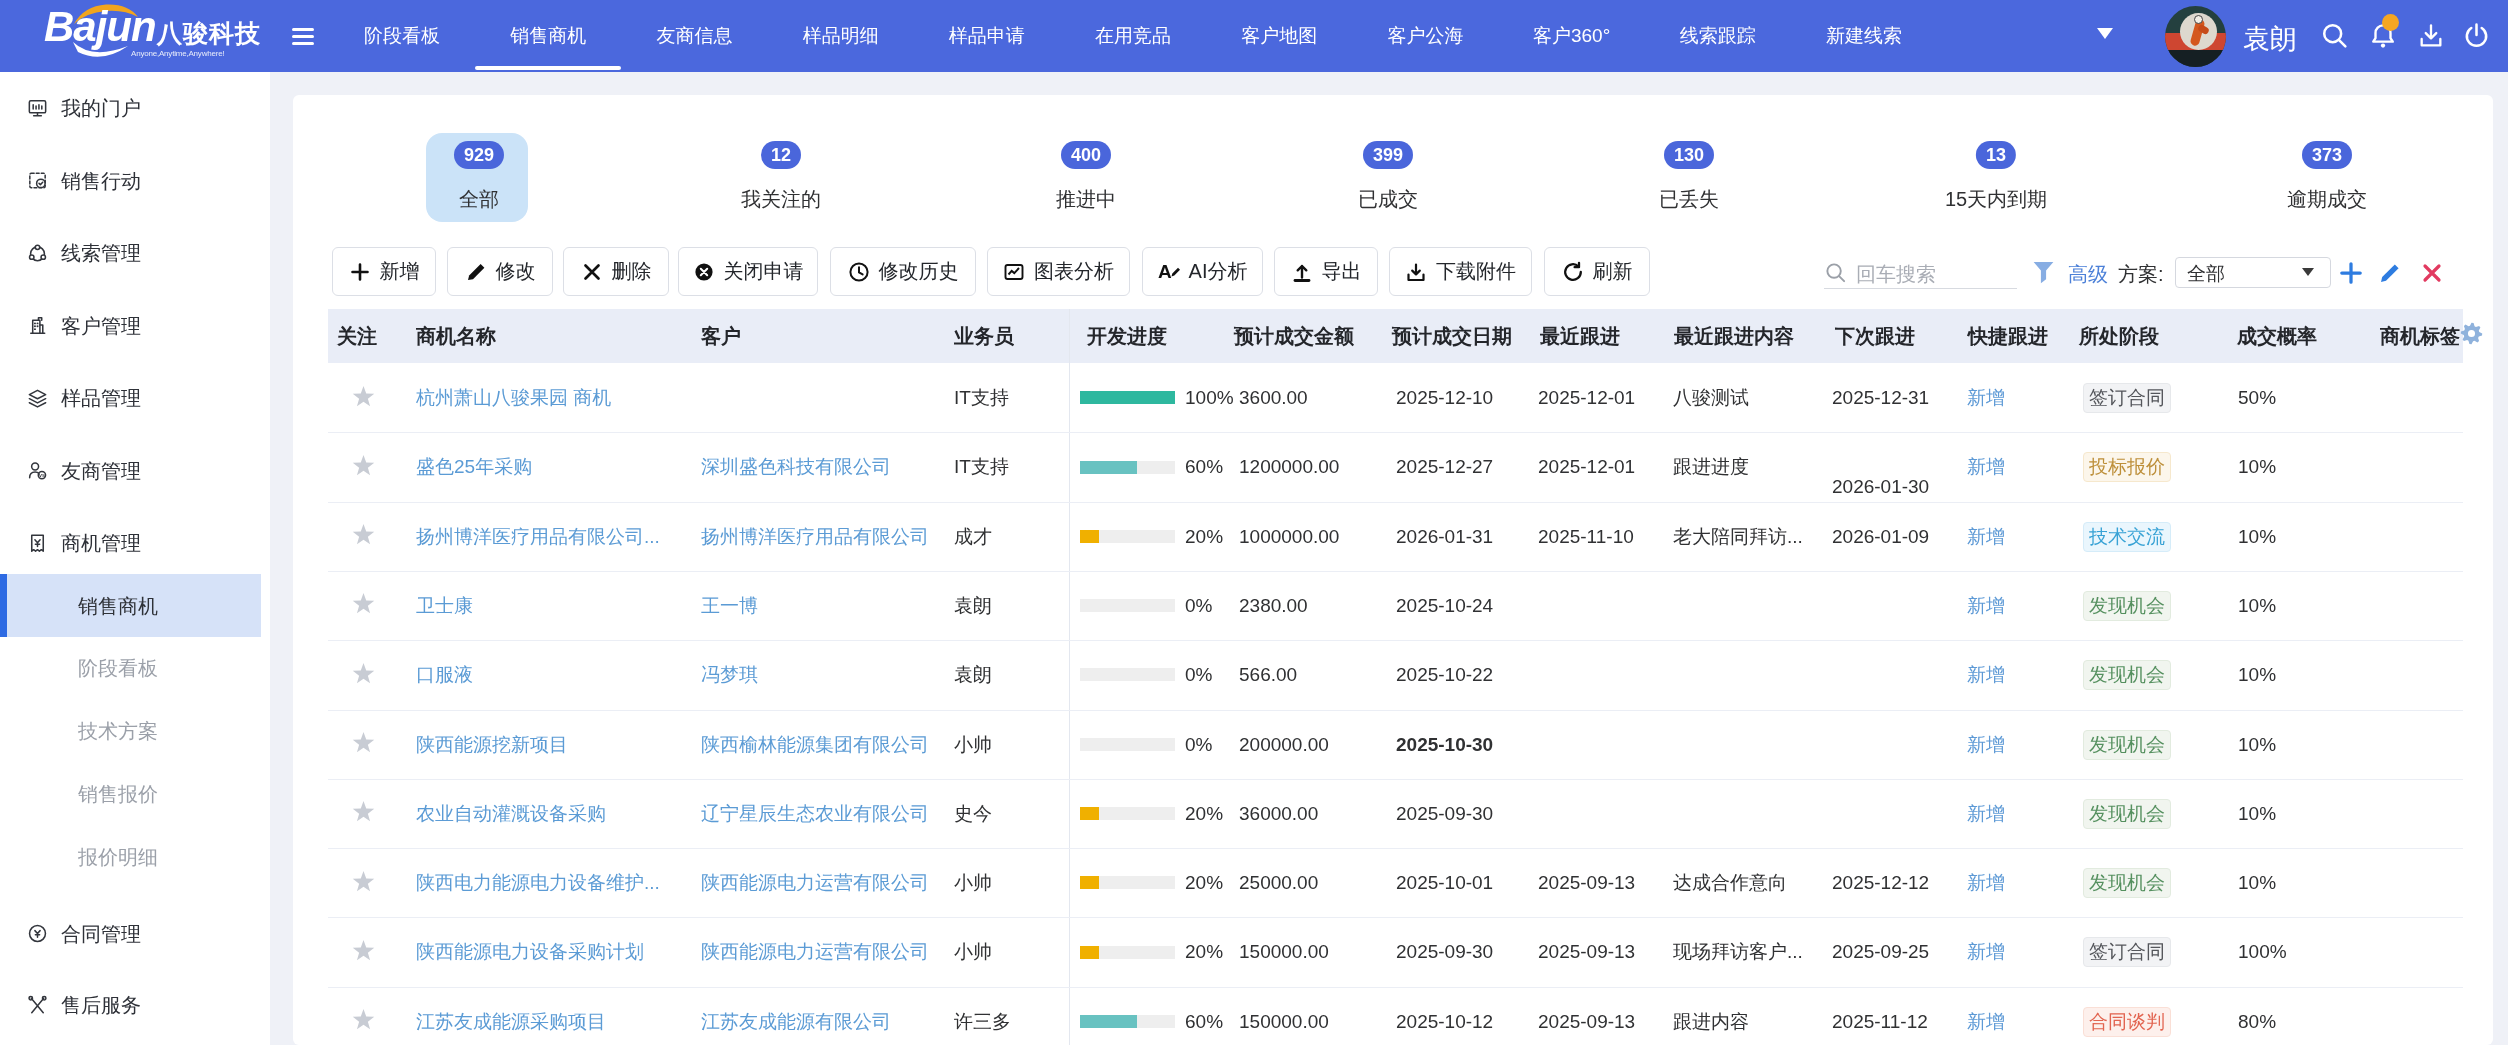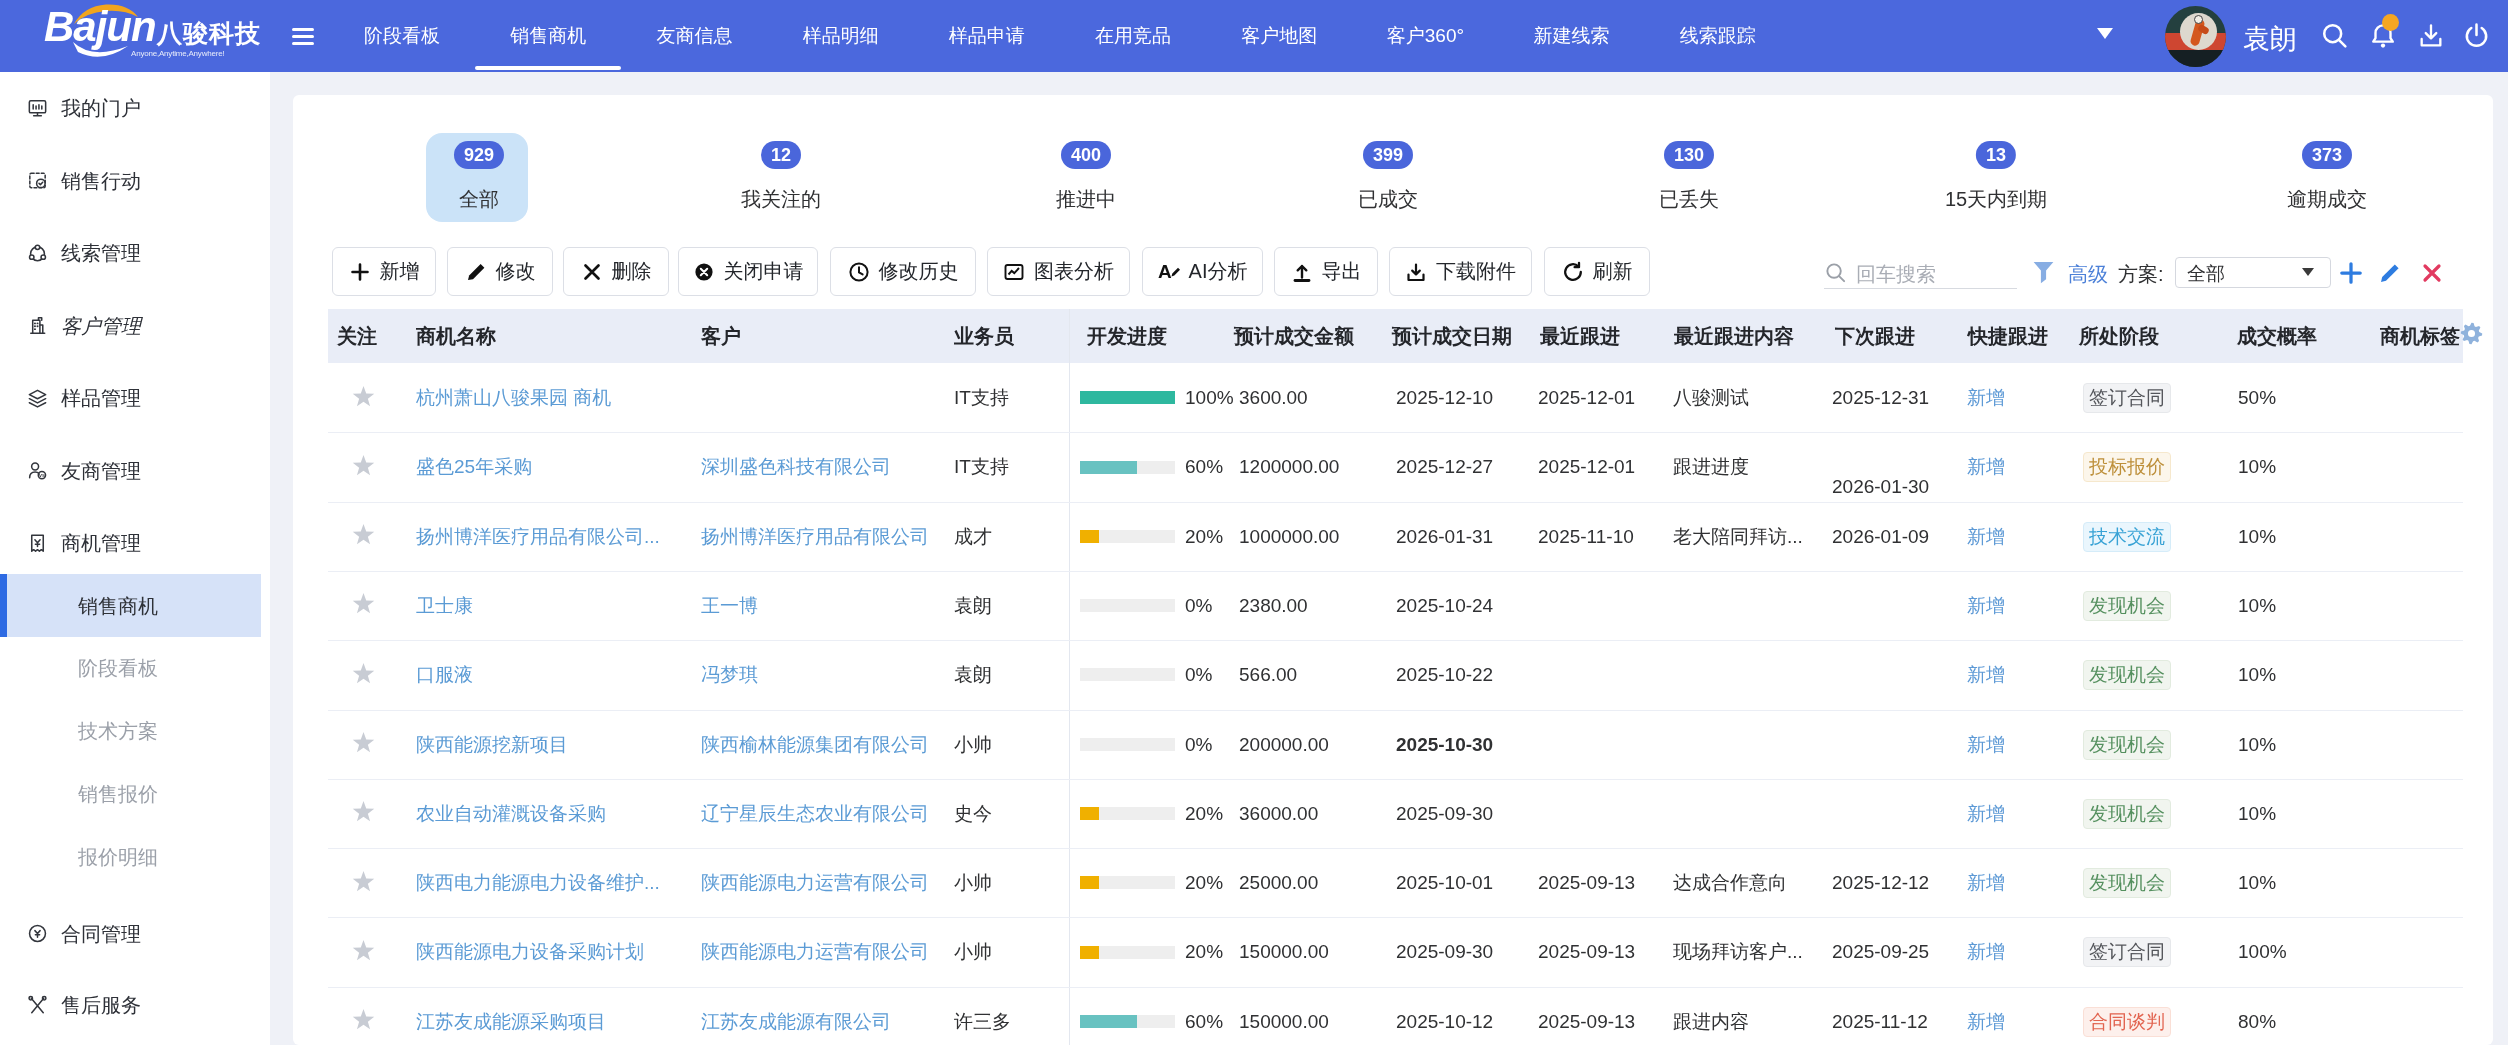--- a/index.html
+++ b/index.html
@@ -44,23 +44,24 @@
     <div class="abs" style="left:292px;top:34.8px;width:22px;height:3px;background:#fff;border-radius:2px;"></div>
     <div class="abs" style="left:292px;top:42.1px;width:22px;height:3px;background:#fff;border-radius:2px;"></div>
     <div class="nav">
       <span>阶段看板</span>
       <span>销售商机</span>
       <span>友商信息</span>
       <span>样品明细</span>
       <span>样品申请</span>
       <span>在用竞品</span>
       <span>客户地图</span>
+      <span>客户公海</span>
       <span>客户360°</span>
+      <span>线索跟踪</span>
       <span>新建线索</span>
-      <span>线索跟踪</span>
     </div>
     <div class="abs" style="left:475px;top:65.5px;width:146px;height:4px;background:#fff;border-radius:2px;"></div>
     <div class="abs" style="left:2097px;top:28px;width:0;height:0;border-left:8.5px solid transparent;border-right:8.5px solid transparent;border-top:11px solid #fff;"></div>
     <div class="abs" style="left:2165px;top:6px;width:61px;height:61px;border-radius:50%;overflow:hidden;background:#24403f;">
 <div class="abs" style="left:0;top:27px;width:61px;height:17px;background:#ce4631;"></div>
 <div class="abs" style="left:0;top:44px;width:61px;height:17px;background:#151f23;"></div>
 <div class="abs" style="left:15px;top:7px;width:37px;height:37px;border-radius:50%;background:#ddd8ce;"></div>
 <div class="abs" style="left:28px;top:13px;width:9px;height:27px;border-radius:5px;background:#d4581e;transform:rotate(16deg);"></div>
 <div class="abs" style="left:33px;top:20px;width:11px;height:7px;border-radius:4px;background:#c64a18;transform:rotate(30deg);"></div>
 <div class="abs" style="left:29px;top:9px;width:9px;height:9px;border-radius:50%;background:#f2eee6;border:1px solid #444;"></div>
@@ -105,21 +106,21 @@
       <circle cx="18" cy="15.8" r="2.3" fill="#fff"></circle>
     </svg>
     <div class="mi" style="top:169.0px;">线索管理</div>
     <svg class="abs" style="left:26px;top:242.0px" width="23" height="23" viewBox="0 0 24 24" fill="none" stroke="#33363d" stroke-width="1.6" stroke-linecap="round" stroke-linejoin="round">
       <path d="M5 20h14.5"></path>
       <path d="M7 20V6.5h7.5V20"></path>
       <path d="M14.5 11.5h3v8.5"></path>
       <path d="M9.3 9.8h.1M12 9.8h.1M9.3 12.8h.1M12 12.8h.1M9.3 15.8h.1" stroke-width="2"></path>
       <path d="M13 6.5V3.8h3.4v2.7"></path>
     </svg>
-    <div class="mi" style="top:241.5px;font-style:italic;">客户管理</div>
+    <div class="mi" style="top:241.5px;">客户管理</div>
     <svg class="abs" style="left:26px;top:314.5px" width="23" height="23" viewBox="0 0 24 24" fill="none" stroke="#33363d" stroke-width="1.6" stroke-linecap="round" stroke-linejoin="round">
       <path d="M12 3.5l8.5 4.4L12 12.3 3.5 7.9z"></path>
       <path d="M3.5 12.2l8.5 4.4 8.5-4.4"></path>
       <path d="M3.5 16.4l8.5 4.4 8.5-4.4"></path>
     </svg>
     <div class="mi" style="top:314.0px;">样品管理</div>
     <svg class="abs" style="left:26px;top:387.0px" width="23" height="23" viewBox="0 0 24 24" fill="none" stroke="#33363d" stroke-width="1.6" stroke-linecap="round" stroke-linejoin="round">
       <circle cx="9.5" cy="7.8" r="3.6"></circle>
       <path d="M3.8 19.5c0-4 2.6-6 5.7-6 1.7 0 3.1.6 4 1.5"></path>
       <circle cx="16.6" cy="16.8" r="3.8"></circle>

